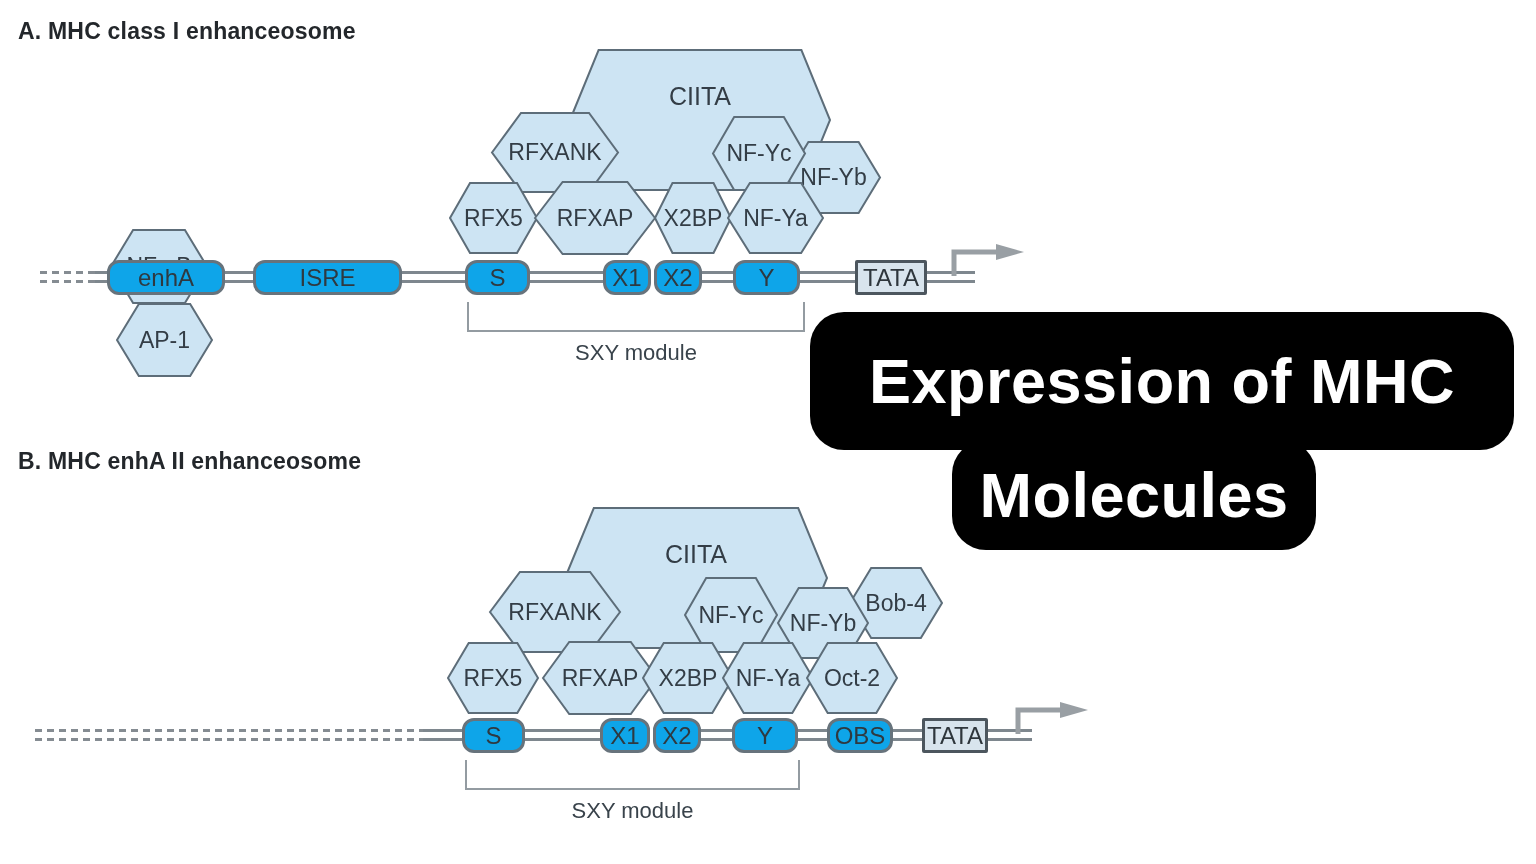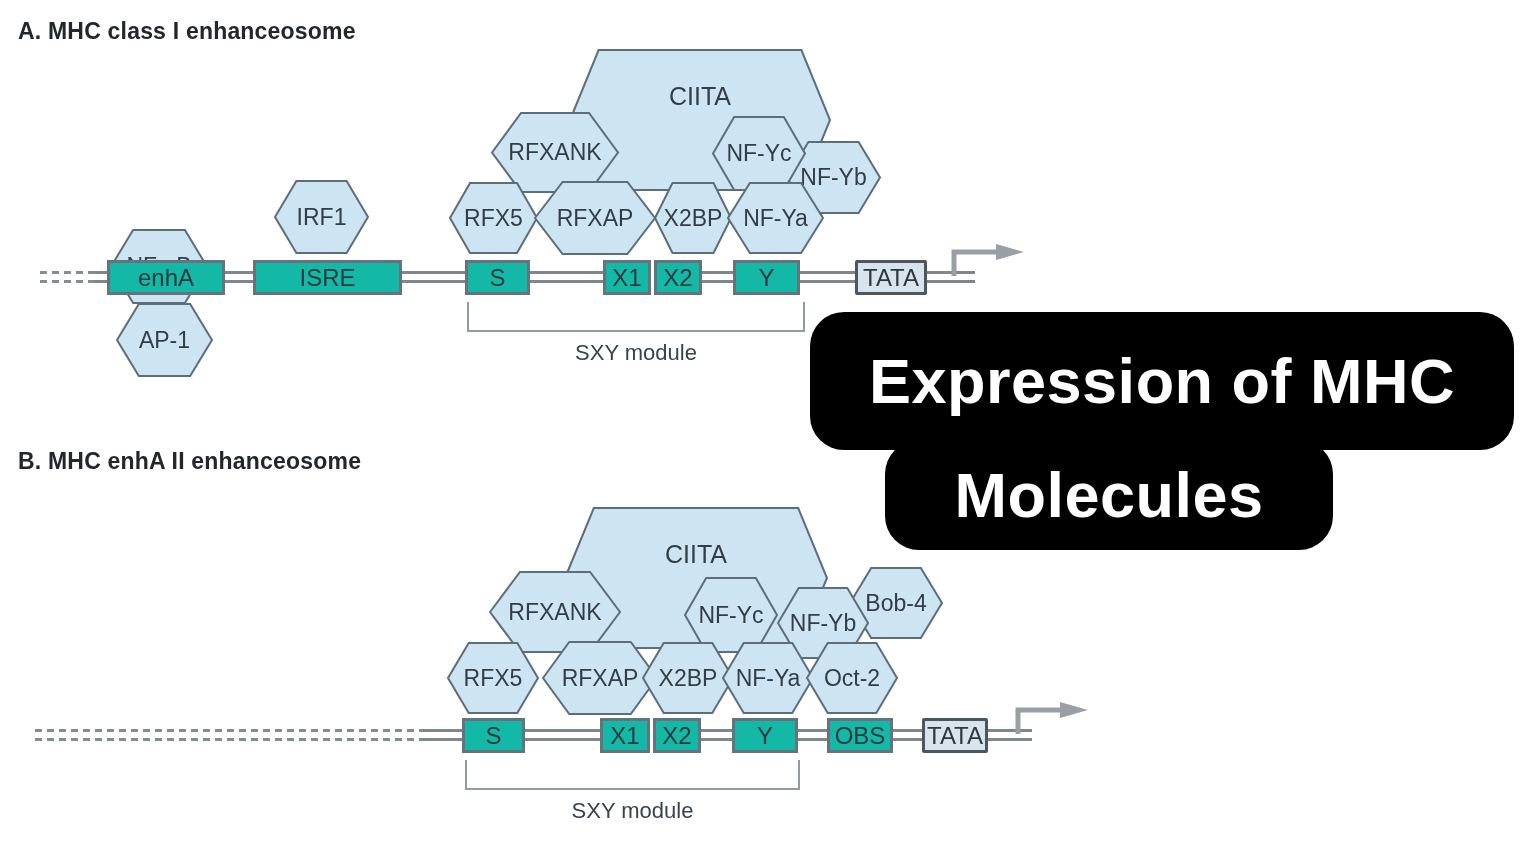--- a/index.html
+++ b/index.html
@@ -29,21 +29,21 @@
     position:absolute; height:12px;
     background-image:
       repeating-linear-gradient(90deg, #858c92 0 7px, rgba(0,0,0,0) 7px 12px),
       repeating-linear-gradient(90deg, #858c92 0 7px, rgba(0,0,0,0) 7px 12px);
     background-size:100% 3px, 100% 3px;
     background-position:0 0, 0 9px;
     background-repeat:no-repeat, no-repeat;
   }
   .dna-box {
     position:absolute; height:35px; box-sizing:border-box;
-    background:#14b8a6; border:3px solid #67737c; border-radius:0;
+    background:#0ea5e9; border:3px solid #67737c; border-radius:12px;
     display:flex; align-items:center; justify-content:center;
     font-size:24px; color:#2f3940;
   }
   .dna-box.tata {
     background:#d8e4ed; border:3px solid #4c565e; border-radius:2px; color:#2e363c;
   }
   .bracket {
     position:absolute; box-sizing:border-box;
     border-left:2px solid #939ba1; border-right:2px solid #939ba1; border-bottom:2px solid #939ba1;
   }
@@ -97,26 +97,20 @@
     <svg viewBox="0 0 100 100" preserveAspectRatio="none">
         <polygon points="0,50 23,0 77,0 100,50 77,100 23,100" vector-effect="non-scaling-stroke"></polygon>
       </svg>
     <span class="hex-label">NF-κB</span>
   </div>
   <div class="hex" style="left:117px; top:304px; width:95px; height:72px;">
     <svg viewBox="0 0 100 100" preserveAspectRatio="none">
         <polygon points="0,50 23,0 77,0 100,50 77,100 23,100" vector-effect="non-scaling-stroke"></polygon>
       </svg>
     <span class="hex-label">AP-1</span>
-  </div>
-  <div class="hex" style="left:275px; top:181px; width:93px; height:72px;">
-    <svg viewBox="0 0 100 100" preserveAspectRatio="none">
-        <polygon points="0,50 23,0 77,0 100,50 77,100 23,100" vector-effect="non-scaling-stroke"></polygon>
-      </svg>
-    <span class="hex-label">IRF1</span>
   </div>
   <div class="hex" style="left:450px; top:183px; width:87px; height:70px;">
     <svg viewBox="0 0 100 100" preserveAspectRatio="none">
         <polygon points="0,50 23,0 77,0 100,50 77,100 23,100" vector-effect="non-scaling-stroke"></polygon>
       </svg>
     <span class="hex-label">RFX5</span>
   </div>
   <div class="hex" style="left:535px; top:182px; width:120px; height:72px;">
     <svg viewBox="0 0 100 100" preserveAspectRatio="none">
         <polygon points="0,50 23,0 77,0 100,50 77,100 23,100" vector-effect="non-scaling-stroke"></polygon>
@@ -269,17 +263,17 @@
     <path d="M4,34 L4,10 L46,10"></path>
     <polygon points="46,2 74,10 46,18"></polygon>
   </svg>
 
   <div class="bracket" style="left:465px; top:760px; width:335px; height:30px;"></div>
   <div class="module-label" style="left:465px; top:798px; width:335px;">SXY module</div>
 
   <div class="overlay-box" style="left:810px; top:312px; width:704px; height:138px;">
     <span class="overlay-text">Expression of MHC</span>
   </div>
-  <div class="overlay-box" style="left:885px; top:440px; width:448px; height:110px;">
+  <div class="overlay-box" style="left:952px; top:440px; width:364px; height:110px;">
     <span class="overlay-text">Molecules</span>
   </div>
 
 </div>
 
 </body></html>

